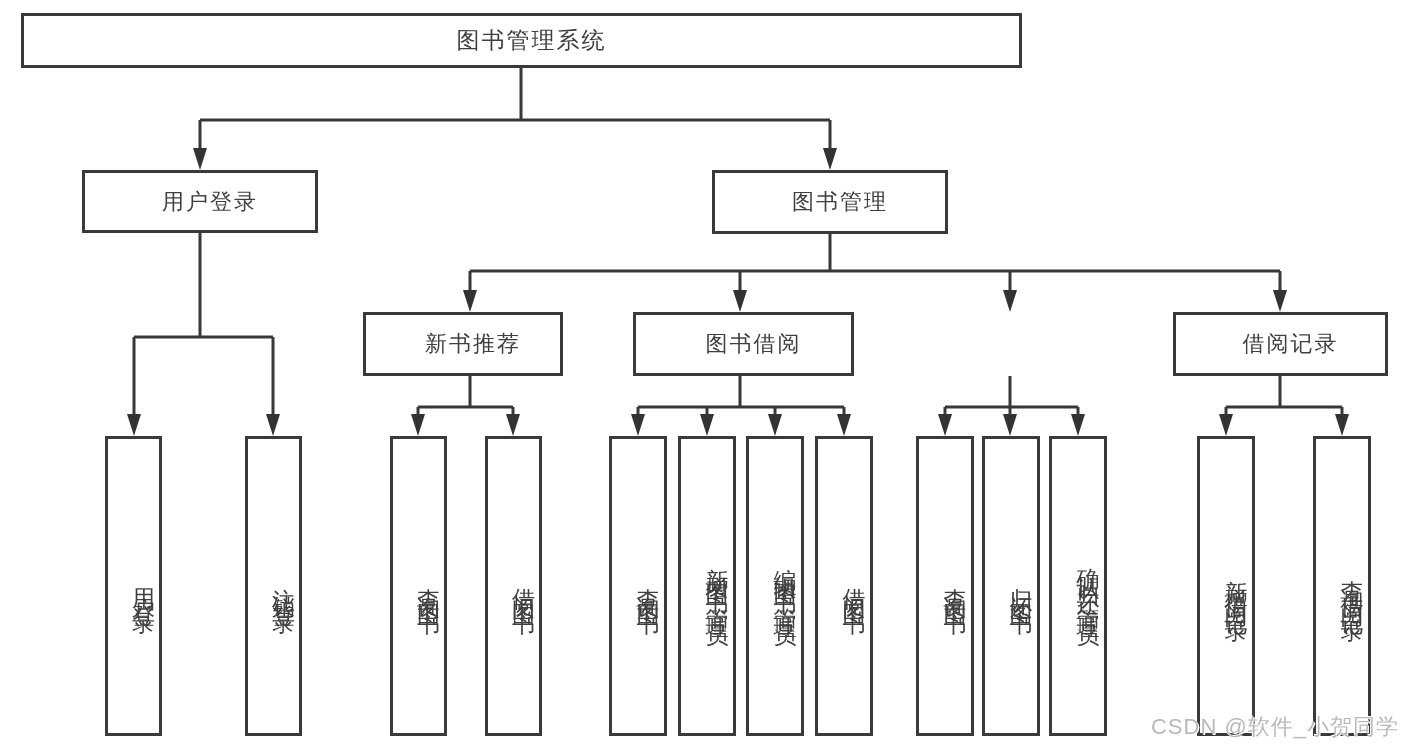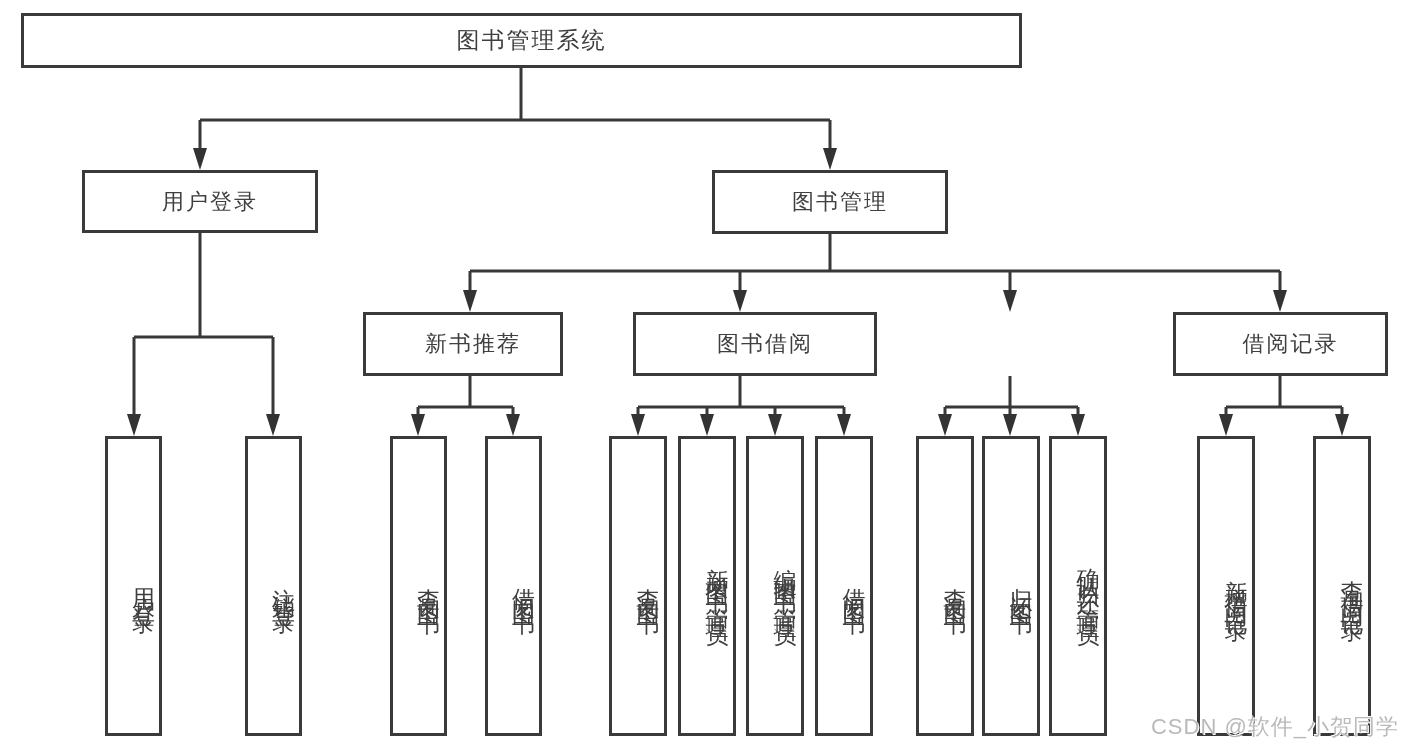--- a/index.html
+++ b/index.html
@@ -108,21 +108,21 @@
   <div class="box" style="left:82px; top:170px; width:236px; height:63px;">
     <span class="h">用户登录</span>
   </div>
   <div class="box" style="left:712px; top:170px; width:236px; height:64px;">
     <span class="h">图书管理</span>
   </div>
 
   <div class="box" style="left:363px; top:312px; width:200px; height:64px;">
     <span class="h">新书推荐</span>
   </div>
-  <div class="box" style="left:633px; top:312px; width:244px; height:64px;">
+  <div class="box" style="left:633px; top:312px; width:221px; height:64px;">
     <span class="h">图书借阅</span>
   </div>
   <div class="box" style="left:1173px; top:312px; width:215px; height:64px;">
     <span class="h">借阅记录</span>
   </div>
 
   <div class="box leaf" style="left:105px; top:436px; width:57px; height:300px;">
     <span class="v">用户登录</span>
   </div>
   <div class="box leaf" style="left:245px; top:436px; width:57px; height:300px;">

